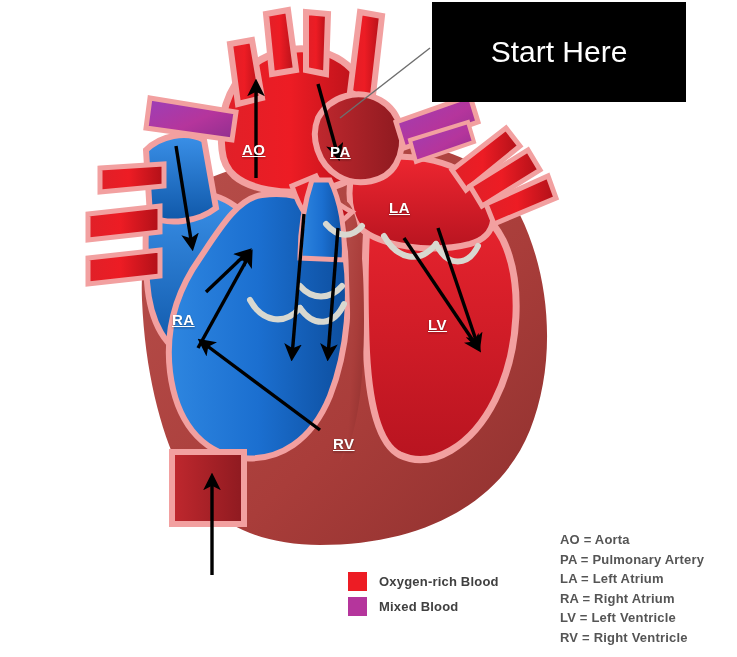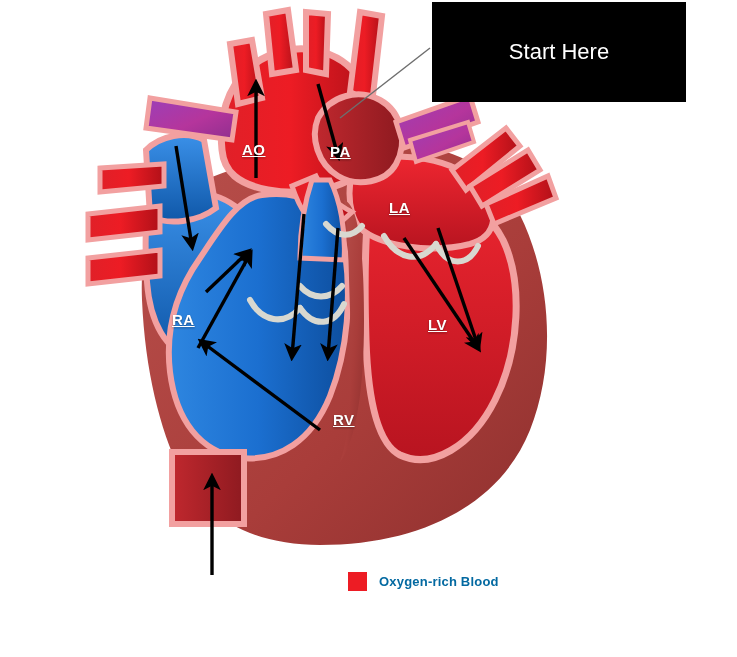--- a/index.html
+++ b/index.html
@@ -13,28 +13,28 @@
   
   .chamber-label{position:absolute;color:#ffffff;font-weight:bold;
                  font-size:15px;letter-spacing:.5px;
                  text-shadow:0 1px 2px rgba(0,0,0,.45);
                  pointer-events:none;text-decoration:underline;}
 
   
   #start-here-box{position:absolute;left:432px;top:2px;width:254px;height:100px;
                   background:#000000;display:flex;align-items:center;
                   justify-content:center;}
-  #start-here-label{color:#ffffff;font-size:22px;font-weight:400;
+  #start-here-label{color:#ffffff;font-size:30px;font-weight:400;
                     font-family:"Liberation Sans",sans-serif;}
 
   
   #legend{position:absolute;left:348px;top:569px;}
   .legend-row{display:flex;align-items:center;height:25px;}
   .legend-swatch{width:19px;height:19px;margin-right:12px;flex:none;}
-  .legend-text{font-size:13px;color:#0369a1;font-weight:bold;
+  .legend-text{font-size:13px;color:#404040;font-weight:bold;
                letter-spacing:.2px;}
 
   
   #abbrev-key{position:absolute;left:560px;top:530px;}
   .abbrev-row{font-size:13px;color:#555555;font-weight:bold;
               line-height:19.5px;white-space:pre;letter-spacing:.2px;}
 </style>
 </head>
 <body>
 
@@ -196,27 +196,39 @@
     </g>
 
     <line x1="430" y1="48" x2="340" y2="118" stroke="#6E6E6E" stroke-width="1.4"></line>
   </svg>
 
   <div class="chamber-label" style="left:242px;top:141px">AO</div>
   <div class="chamber-label" style="left:330px;top:143px">PA</div>
   <div class="chamber-label" style="left:389px;top:199px">LA</div>
   <div class="chamber-label" style="left:172px;top:311px">RA</div>
   <div class="chamber-label" style="left:428px;top:316px">LV</div>
-  <div class="chamber-label" style="left:333px;top:411px">RV</div>
+  <div class="chamber-label" style="left:333px;top:435px">RV</div>
 
   <div id="start-here-box">
     <span id="start-here-label">Start Here</span>
   </div>
 
   <div id="legend">
     <div class="legend-row">
       <span class="legend-swatch" style="background:#ED1C24"></span>
       <span class="legend-text">Oxygen-rich Blood</span>
     </div>
+    <div class="legend-row">
+      <span class="legend-swatch" style="background:#B5359C"></span>
+      <span class="legend-text">Mixed Blood</span>
+    </div>
   </div>
 
+  <div id="abbrev-key">
+    <div class="abbrev-row">AO = Aorta</div>
+    <div class="abbrev-row">PA = Pulmonary Artery</div>
+    <div class="abbrev-row">LA = Left Atrium</div>
+    <div class="abbrev-row">RA = Right Atrium</div>
+    <div class="abbrev-row">LV = Left Ventricle</div>
+    <div class="abbrev-row">RV = Right Ventricle</div>
+  </div>
 
 </div>
 
 </body></html>

